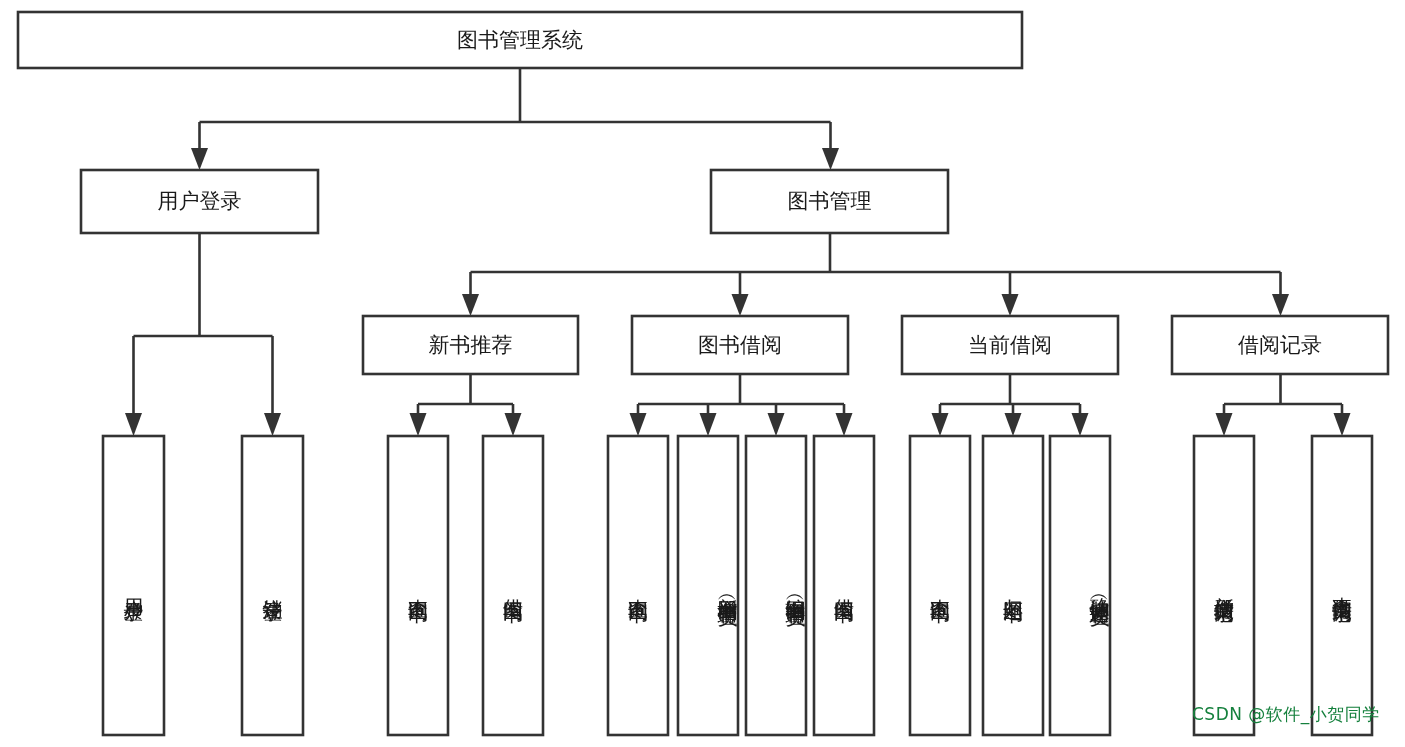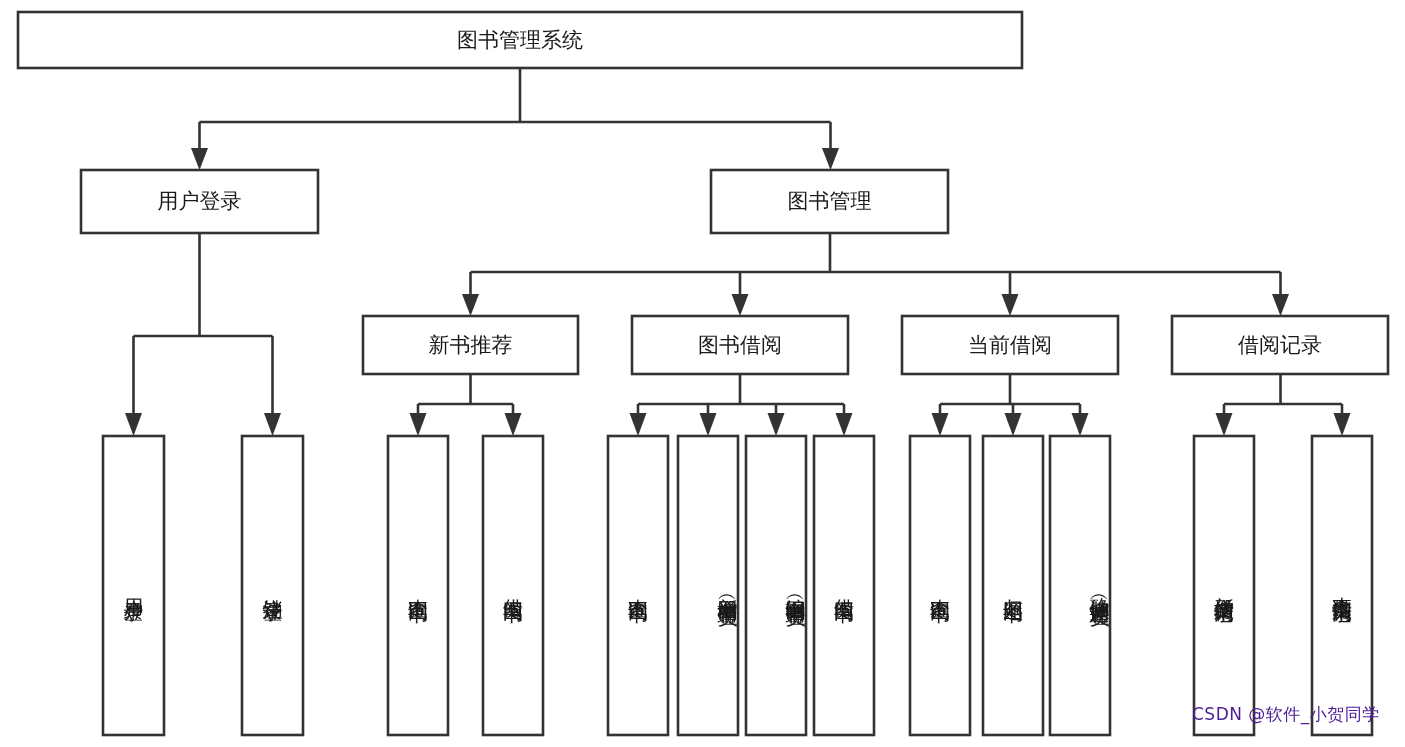--- a/index.html
+++ b/index.html
@@ -61,21 +61,21 @@
     white-space: nowrap;
     display: flex;
     align-items: center;
     justify-content: center;
     pointer-events: none;
   }
   .watermark {
     position: absolute;
     font-family: "DejaVu Sans", "Liberation Sans", sans-serif;
     font-size: 17px;
-    color: #4c1d95;
+    color: #15803d;
     white-space: nowrap;
     letter-spacing: 0.5px;
   }
 </style>
 </head>
 <body>
 
 <div id="diagram-root">
 
   <svg id="tree-svg" viewBox="0 0 1405 747" xmlns="http://www.w3.org/2000/svg">

